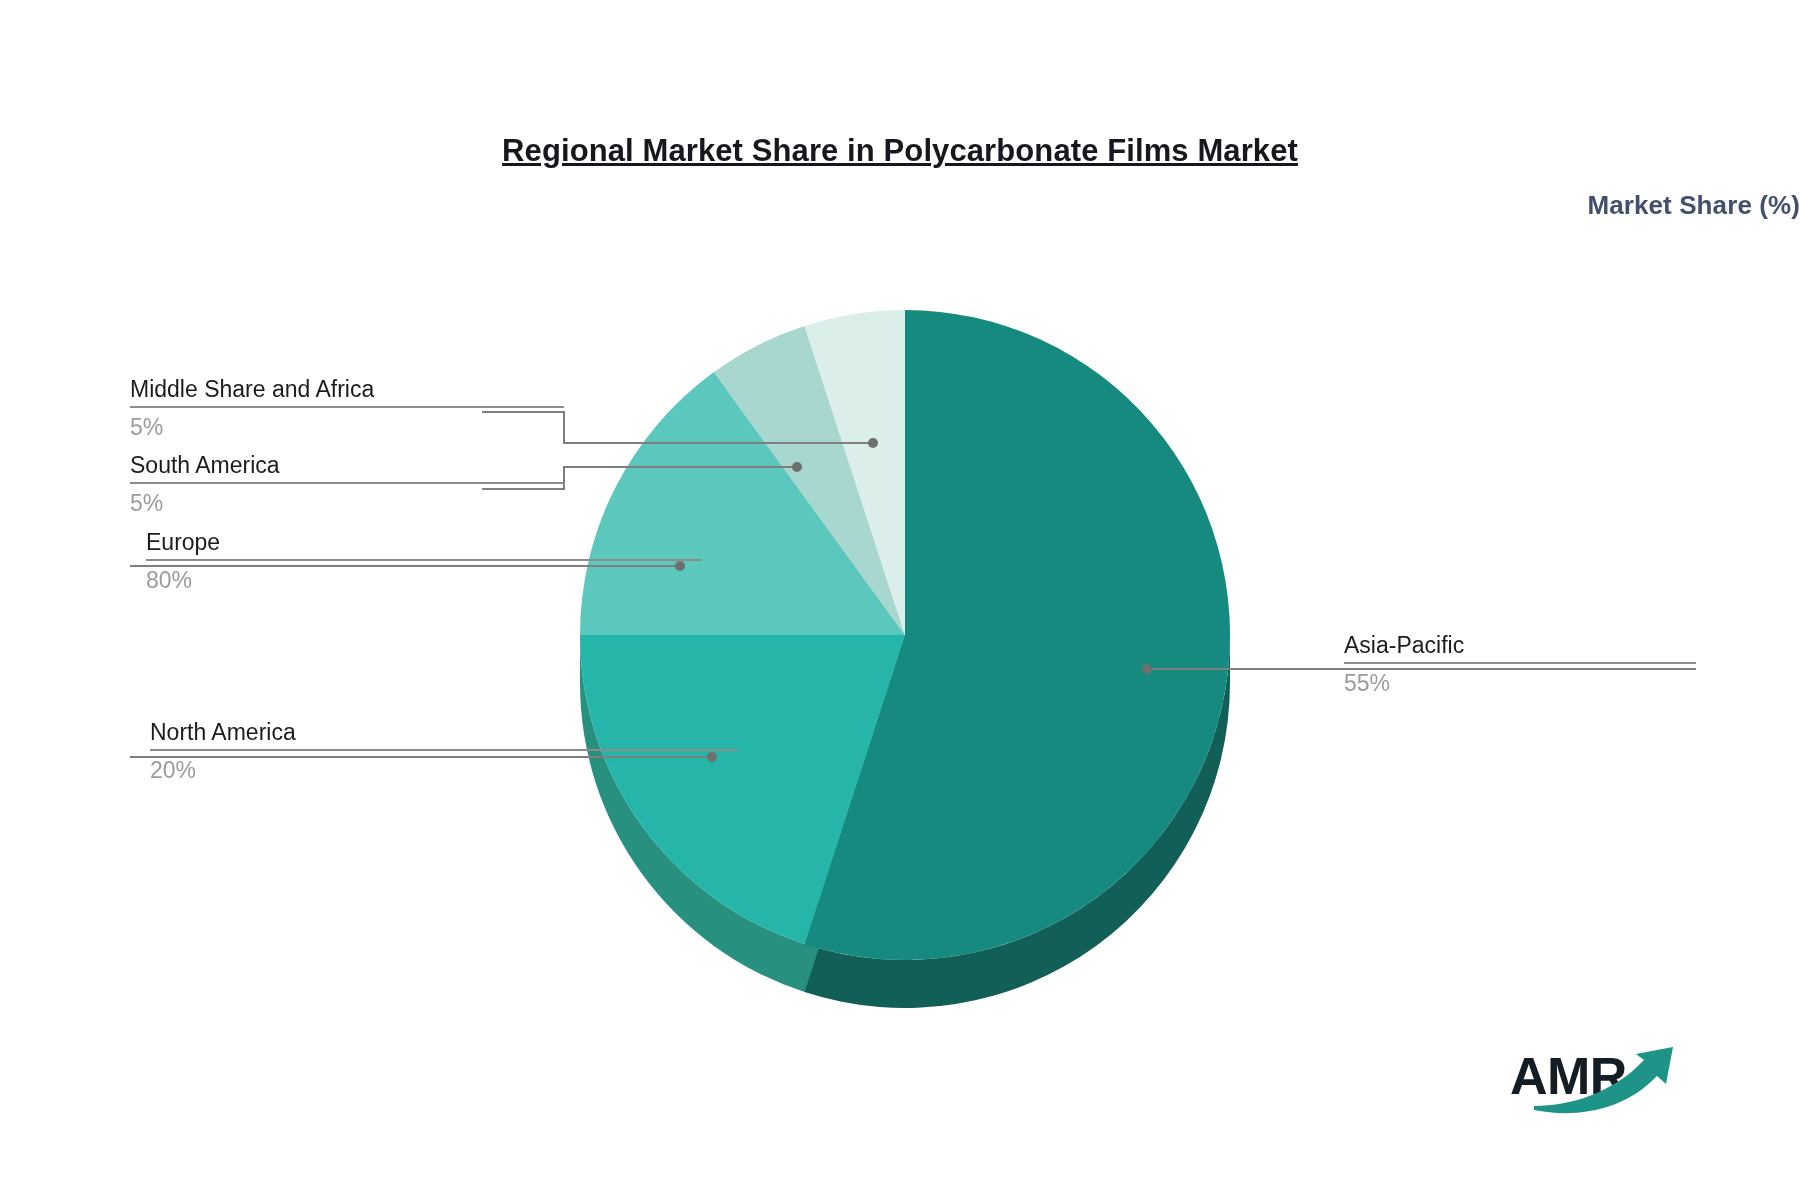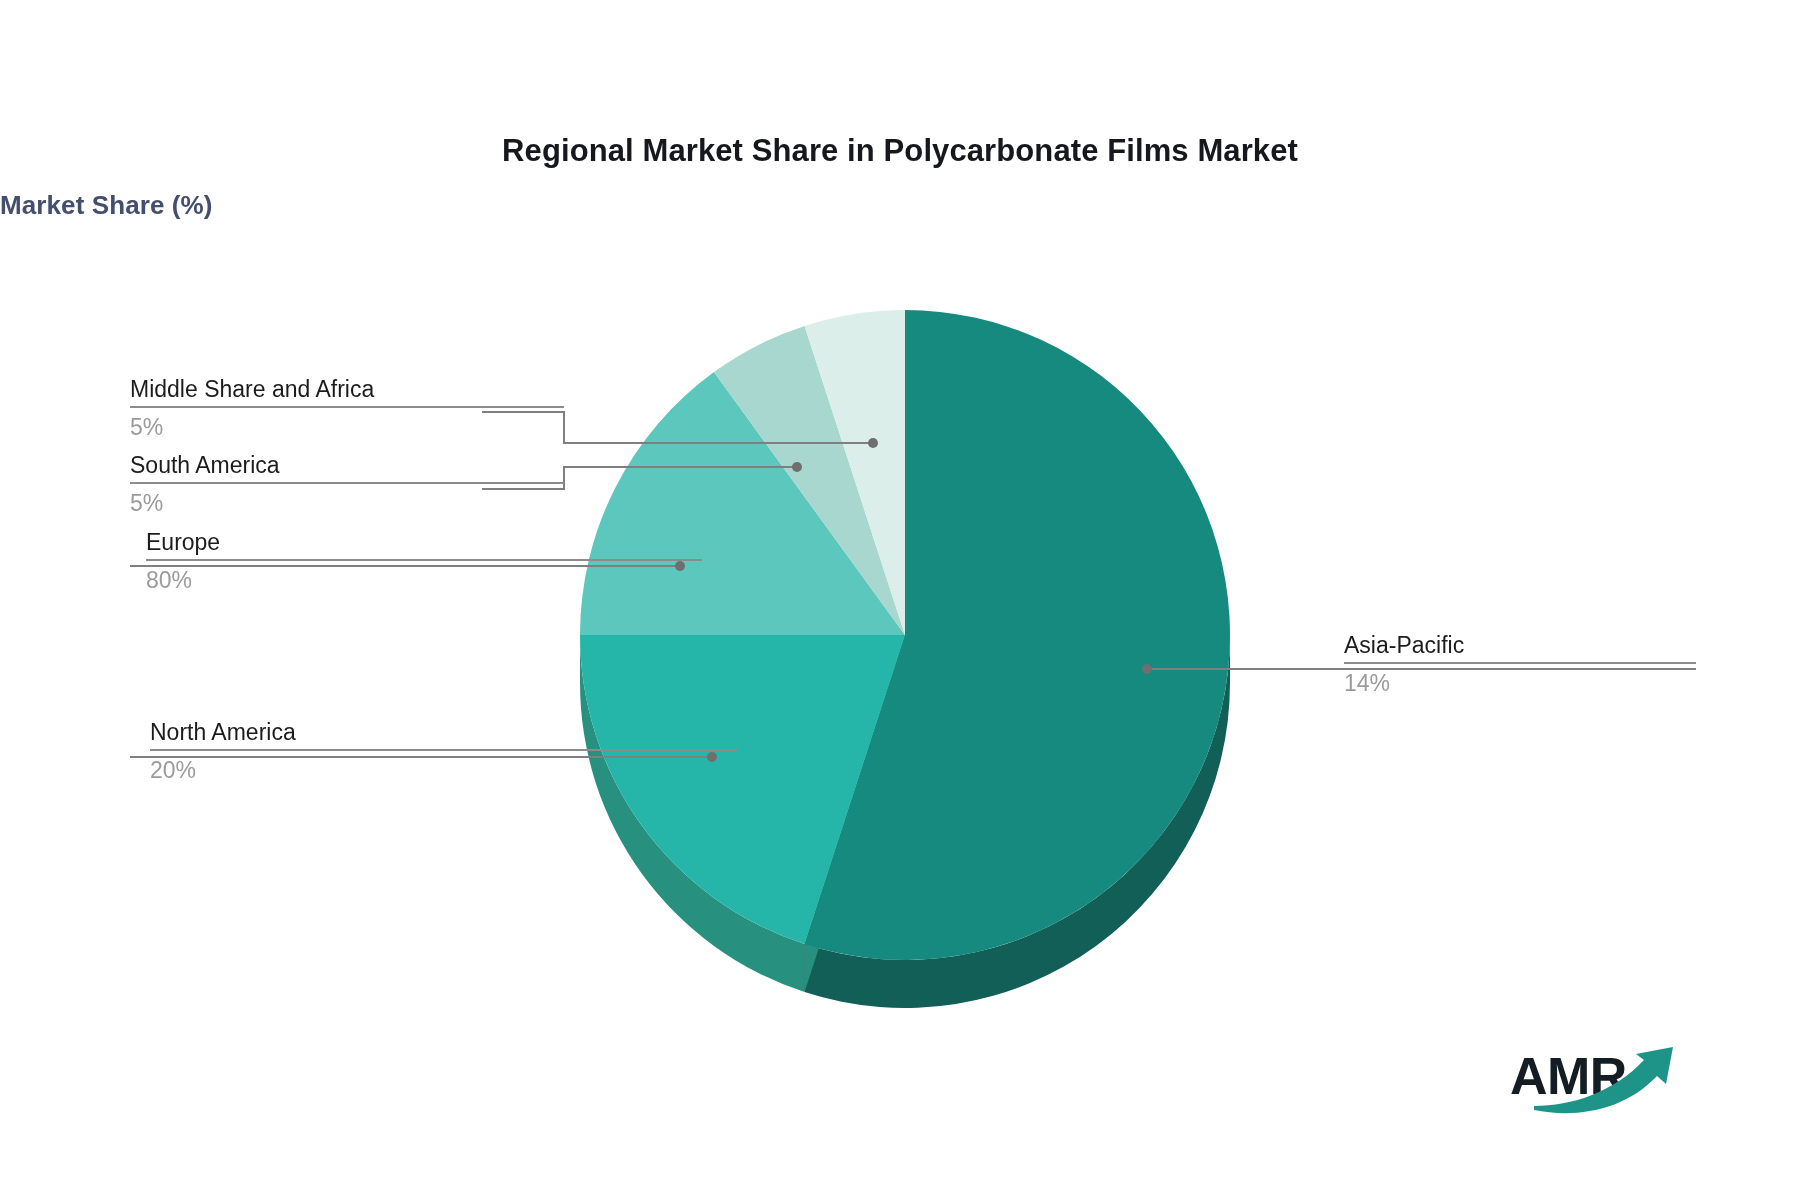--- a/index.html
+++ b/index.html
@@ -28,27 +28,28 @@
     position: absolute;
     left: 0;
     top: 133px;
     width: 1800px;
     text-align: center;
     font-size: 31px;
     font-weight: 700;
     color: #16181d;
     letter-spacing: 0.1px;
     white-space: nowrap;
+    text-decoration: underline;
   }
   #chart-subtitle {
     position: absolute;
     left: 0;
     top: 190px;
     width: 1800px;
-    text-align: left;
+    text-align: right;
     font-size: 26px;
     font-weight: 700;
     color: #434f6d;
     letter-spacing: 0.1px;
     white-space: nowrap;
   }
 
   
   #pie-svg, #leader-svg {
     position: absolute;
@@ -179,21 +180,21 @@
 
   <div class="callout" id="callout-na" style="left:130px; top:717px; width:588px;margin-left:20px;">
     <div class="cl-name">North America</div>
     <div class="cl-rule"></div>
     <div class="cl-value">20%</div>
   </div>
 
   <div class="callout right" id="callout-ap" style="left:1344px; top:630px; width:352px;">
     <div class="cl-name">Asia-Pacific</div>
     <div class="cl-rule"></div>
-    <div class="cl-value">14%</div>
+    <div class="cl-value">55%</div>
   </div>
 
   <div id="amr-logo">
     <div id="amr-wordmark">AMR</div>
     <svg id="amr-arrow" viewBox="0 0 190 80">
       <path d="M24 66 C 62 66, 104 52, 134 20 L 126 14 L 163 7 L 156 44 L 147 36
                C 113 72, 64 78, 24 70 Z" fill="#1e9387"></path>
     </svg>
   </div>
 

